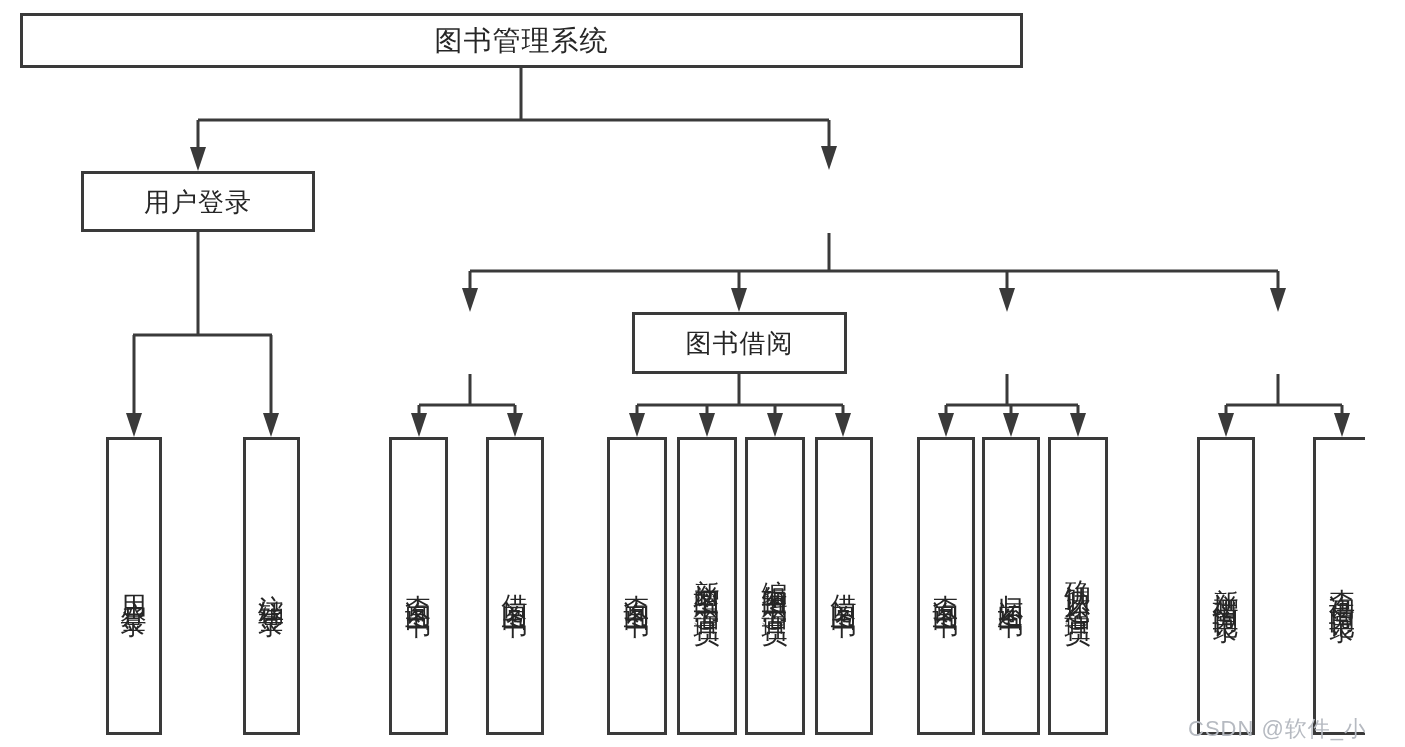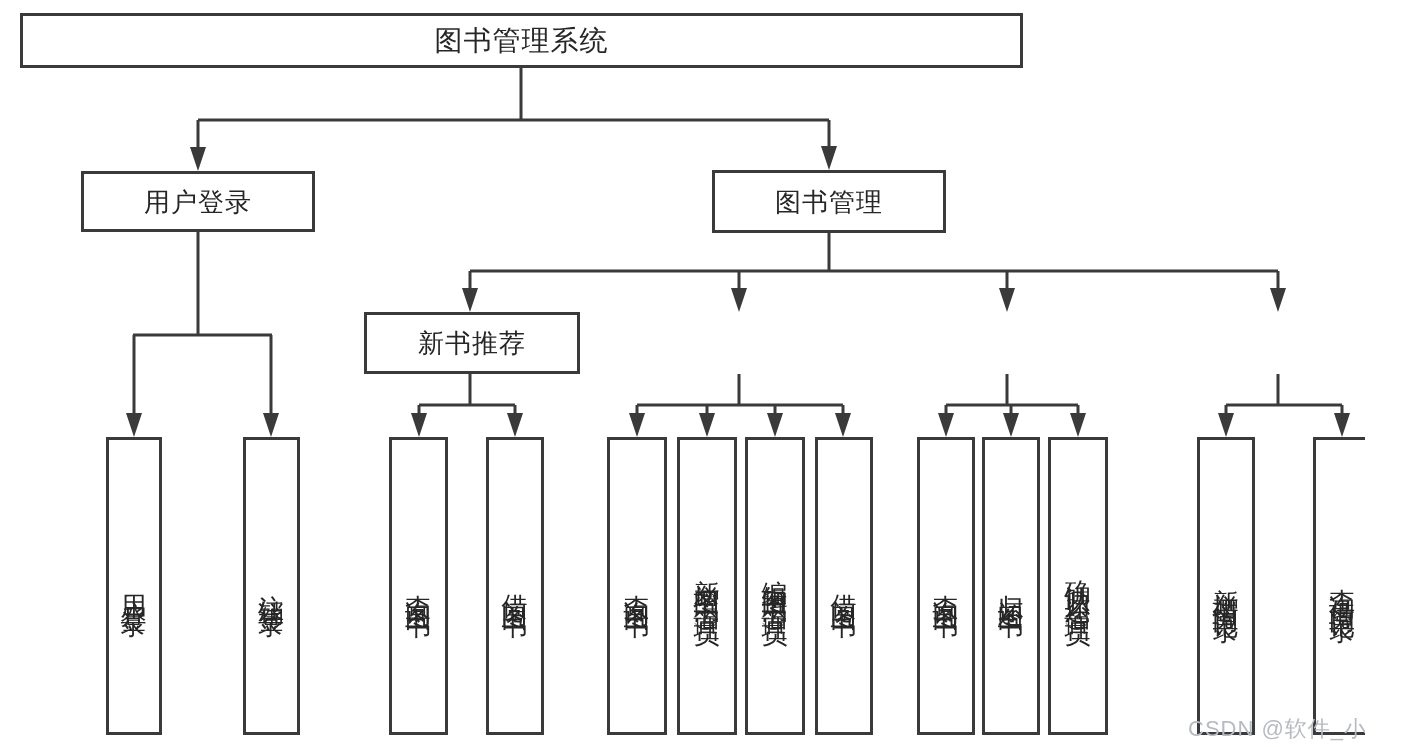--- a/index.html
+++ b/index.html
@@ -102,23 +102,22 @@
       <polygon points="1003,413 1019,413 1011,437"></polygon>
       <polygon points="1070,413 1086,413 1078,437"></polygon>
       <polygon points="1218,413 1234,413 1226,437"></polygon>
       <polygon points="1334,413 1350,413 1342,437"></polygon>
     </g>
   </svg>
 
   <div class="node h root" style="left:20px; top:13px; width:1003px; height:55px">图书管理系统</div>
 
   <div class="node h" style="left:81px; top:171px; width:234px; height:61px">用户登录</div>
-  <div class="node h" style="left:712px; top:170px; width:234px; height:63px">图书管理</div>
 
-  <div class="node h" style="left:364px; top:312px; width:216px; height:62px">新书推荐</div>
+  <div class="node h" style="left:632px; top:312px; width:215px; height:62px">图书借阅</div>
 
   <div class="node v" style="left:106px; top:437px; width:56px; height:298px">用户登录</div>
   <div class="node v" style="left:243px; top:437px; width:57px; height:298px">注销登录</div>
 
   <div class="node v" style="left:389px; top:437px; width:59px; height:298px">查询图书</div>
   <div class="node v" style="left:486px; top:437px; width:58px; height:298px">借阅图书</div>
 
   <div class="node v" style="left:607px; top:437px; width:60px; height:298px">查询图书</div>
   <div class="node v" style="left:677px; top:437px; width:60px; height:298px">新增图书（管理员）</div>
   <div class="node v" style="left:745px; top:437px; width:60px; height:298px">编辑图书（管理员）</div>

